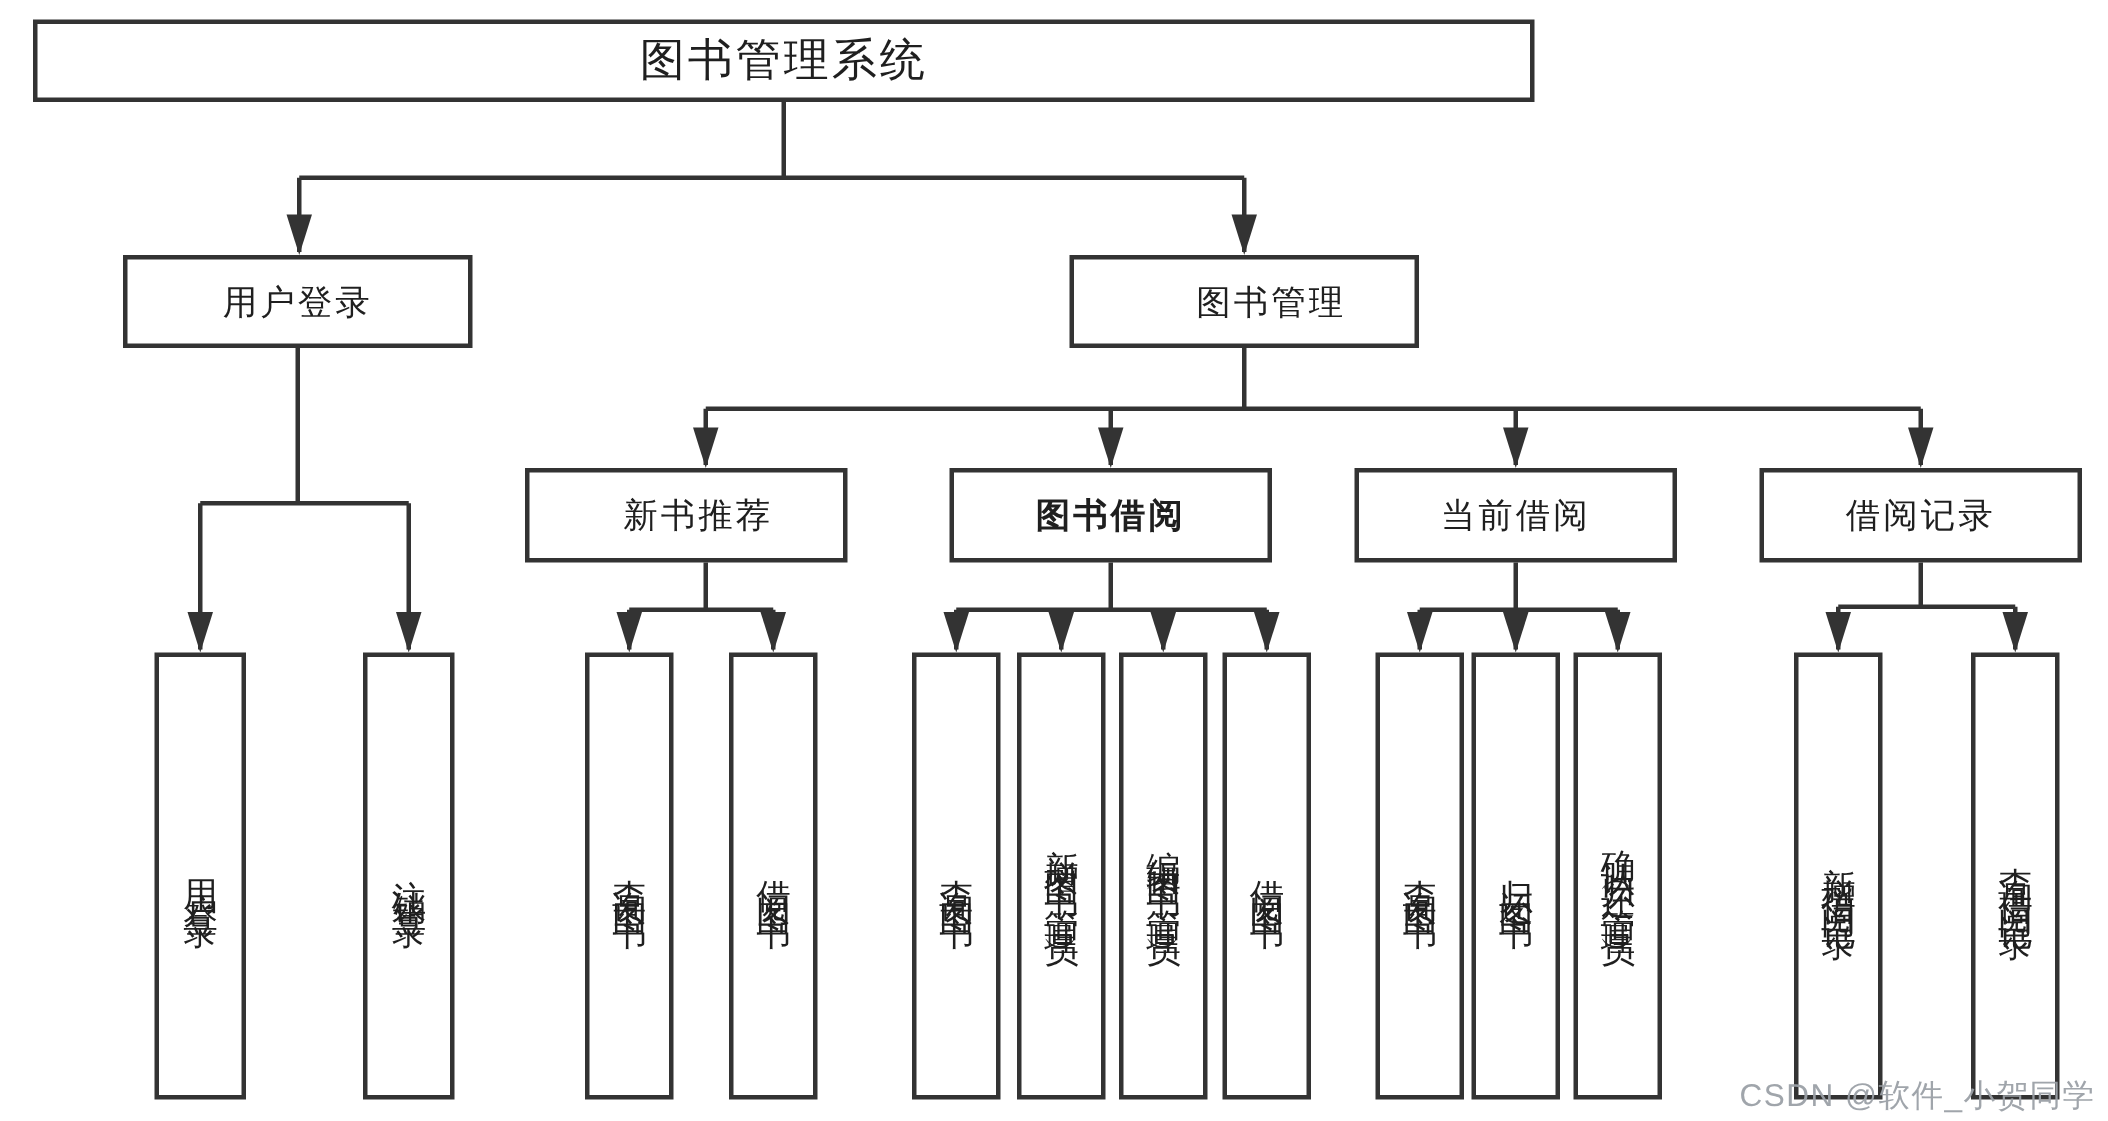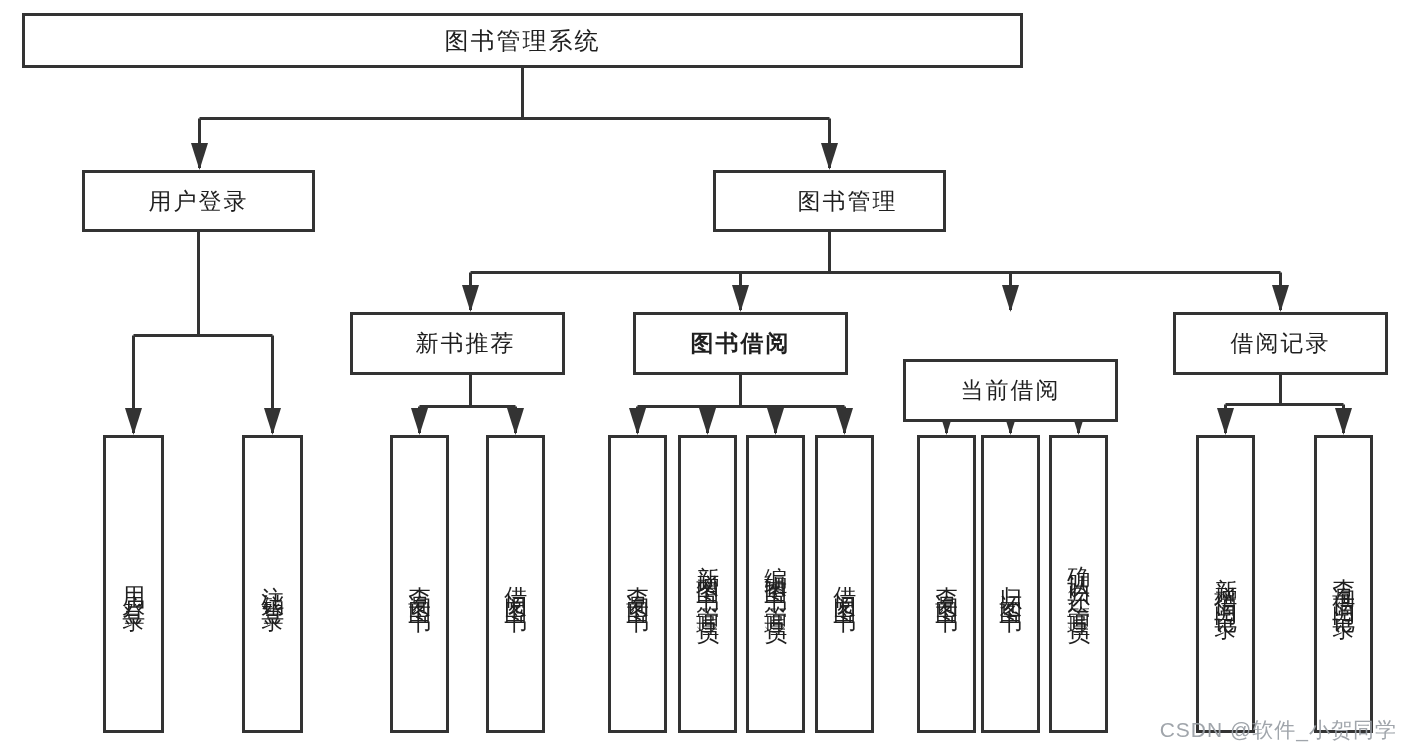--- a/index.html
+++ b/index.html
@@ -27,21 +27,21 @@
     display: flex;
     align-items: center;
     justify-content: center;
     text-align: center;
   }
   .h-box span {
     font-size: 23px;
     letter-spacing: 2px;
     white-space: nowrap;
   }
-  .root-box span { font-size: 24px; }
+  .root-box span { font-size: 30px; }
   .leaf span {
     writing-mode: vertical-rl;
     text-orientation: mixed;
     font-size: 23px;
     line-height: 1.1;
     letter-spacing: 8px;
   }
   .watermark {
     position: absolute;
     right: 8px;
@@ -100,21 +100,21 @@
   <div class="box h-box" style="left:713px; top:170px; width:233px; height:62px;padding-left:36px;">
     <span>图书管理</span>
   </div>
 
   <div class="box h-box" style="left:350px; top:312px; width:215px; height:63px;padding-left:16px;">
     <span>新书推荐</span>
   </div>
   <div class="box h-box" style="left:633px; top:312px; width:215px; height:63px;font-weight:bold;">
     <span>图书借阅</span>
   </div>
-  <div class="box h-box" style="left:903px; top:312px; width:215px; height:63px;margin-top:47px;">
+  <div class="box h-box" style="left:903px; top:312px; width:215px; height:63px;">
     <span>当前借阅</span>
   </div>
   <div class="box h-box" style="left:1173px; top:312px; width:215px; height:63px;">
     <span>借阅记录</span>
   </div>
 
   <div class="box leaf" style="left:103px; top:435px; width:61px; height:298px;">
     <span>用户登录</span>
   </div>
   <div class="box leaf" style="left:242px; top:435px; width:61px; height:298px;">

